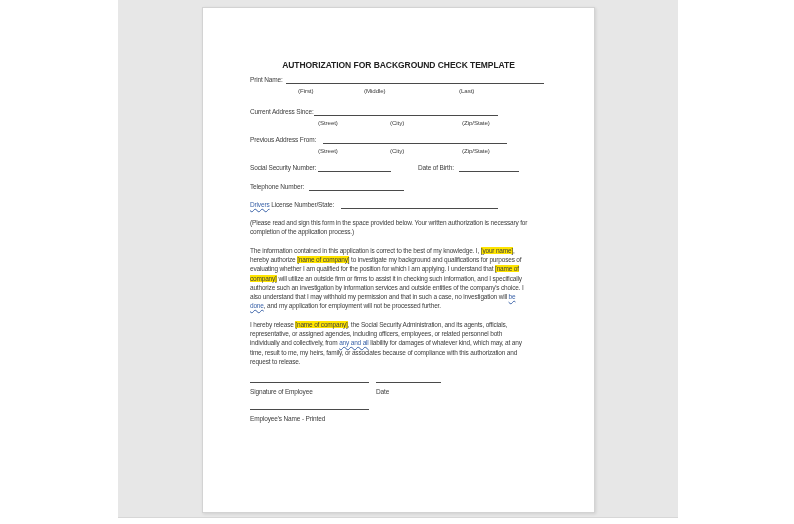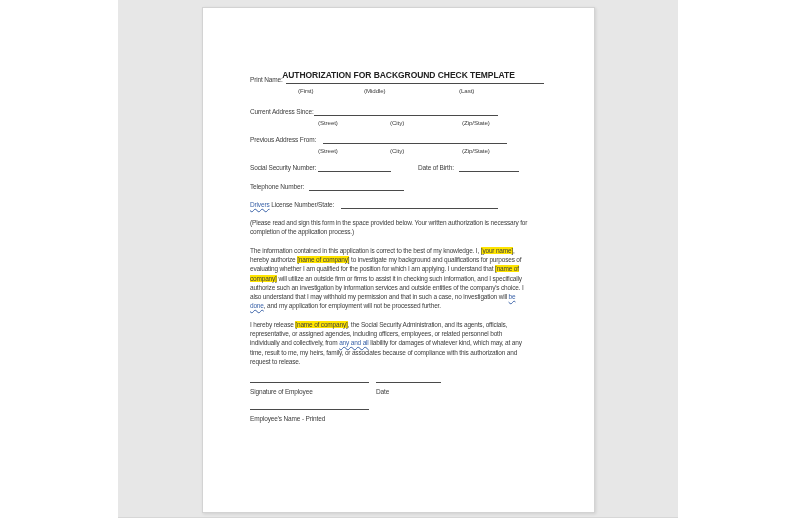--- a/index.html
+++ b/index.html
@@ -31,21 +31,21 @@
     top: 7px;
     width: 393px;
     height: 506px;
     background: #ffffff;
     border: 1px solid #d3d3d3;
     box-sizing: border-box;
     box-shadow: 1px 1px 3px rgba(0,0,0,0.10);
   }
   .title {
     position: absolute;
-    top: 62px;
+    top: 52px;
     left: 0;
     width: 100%;
     text-align: center;
     font-size: 8.5px;
     font-weight: 700;
     letter-spacing: -0.05px;
     color: #222222;
     white-space: pre;
   }
   .lbl {

